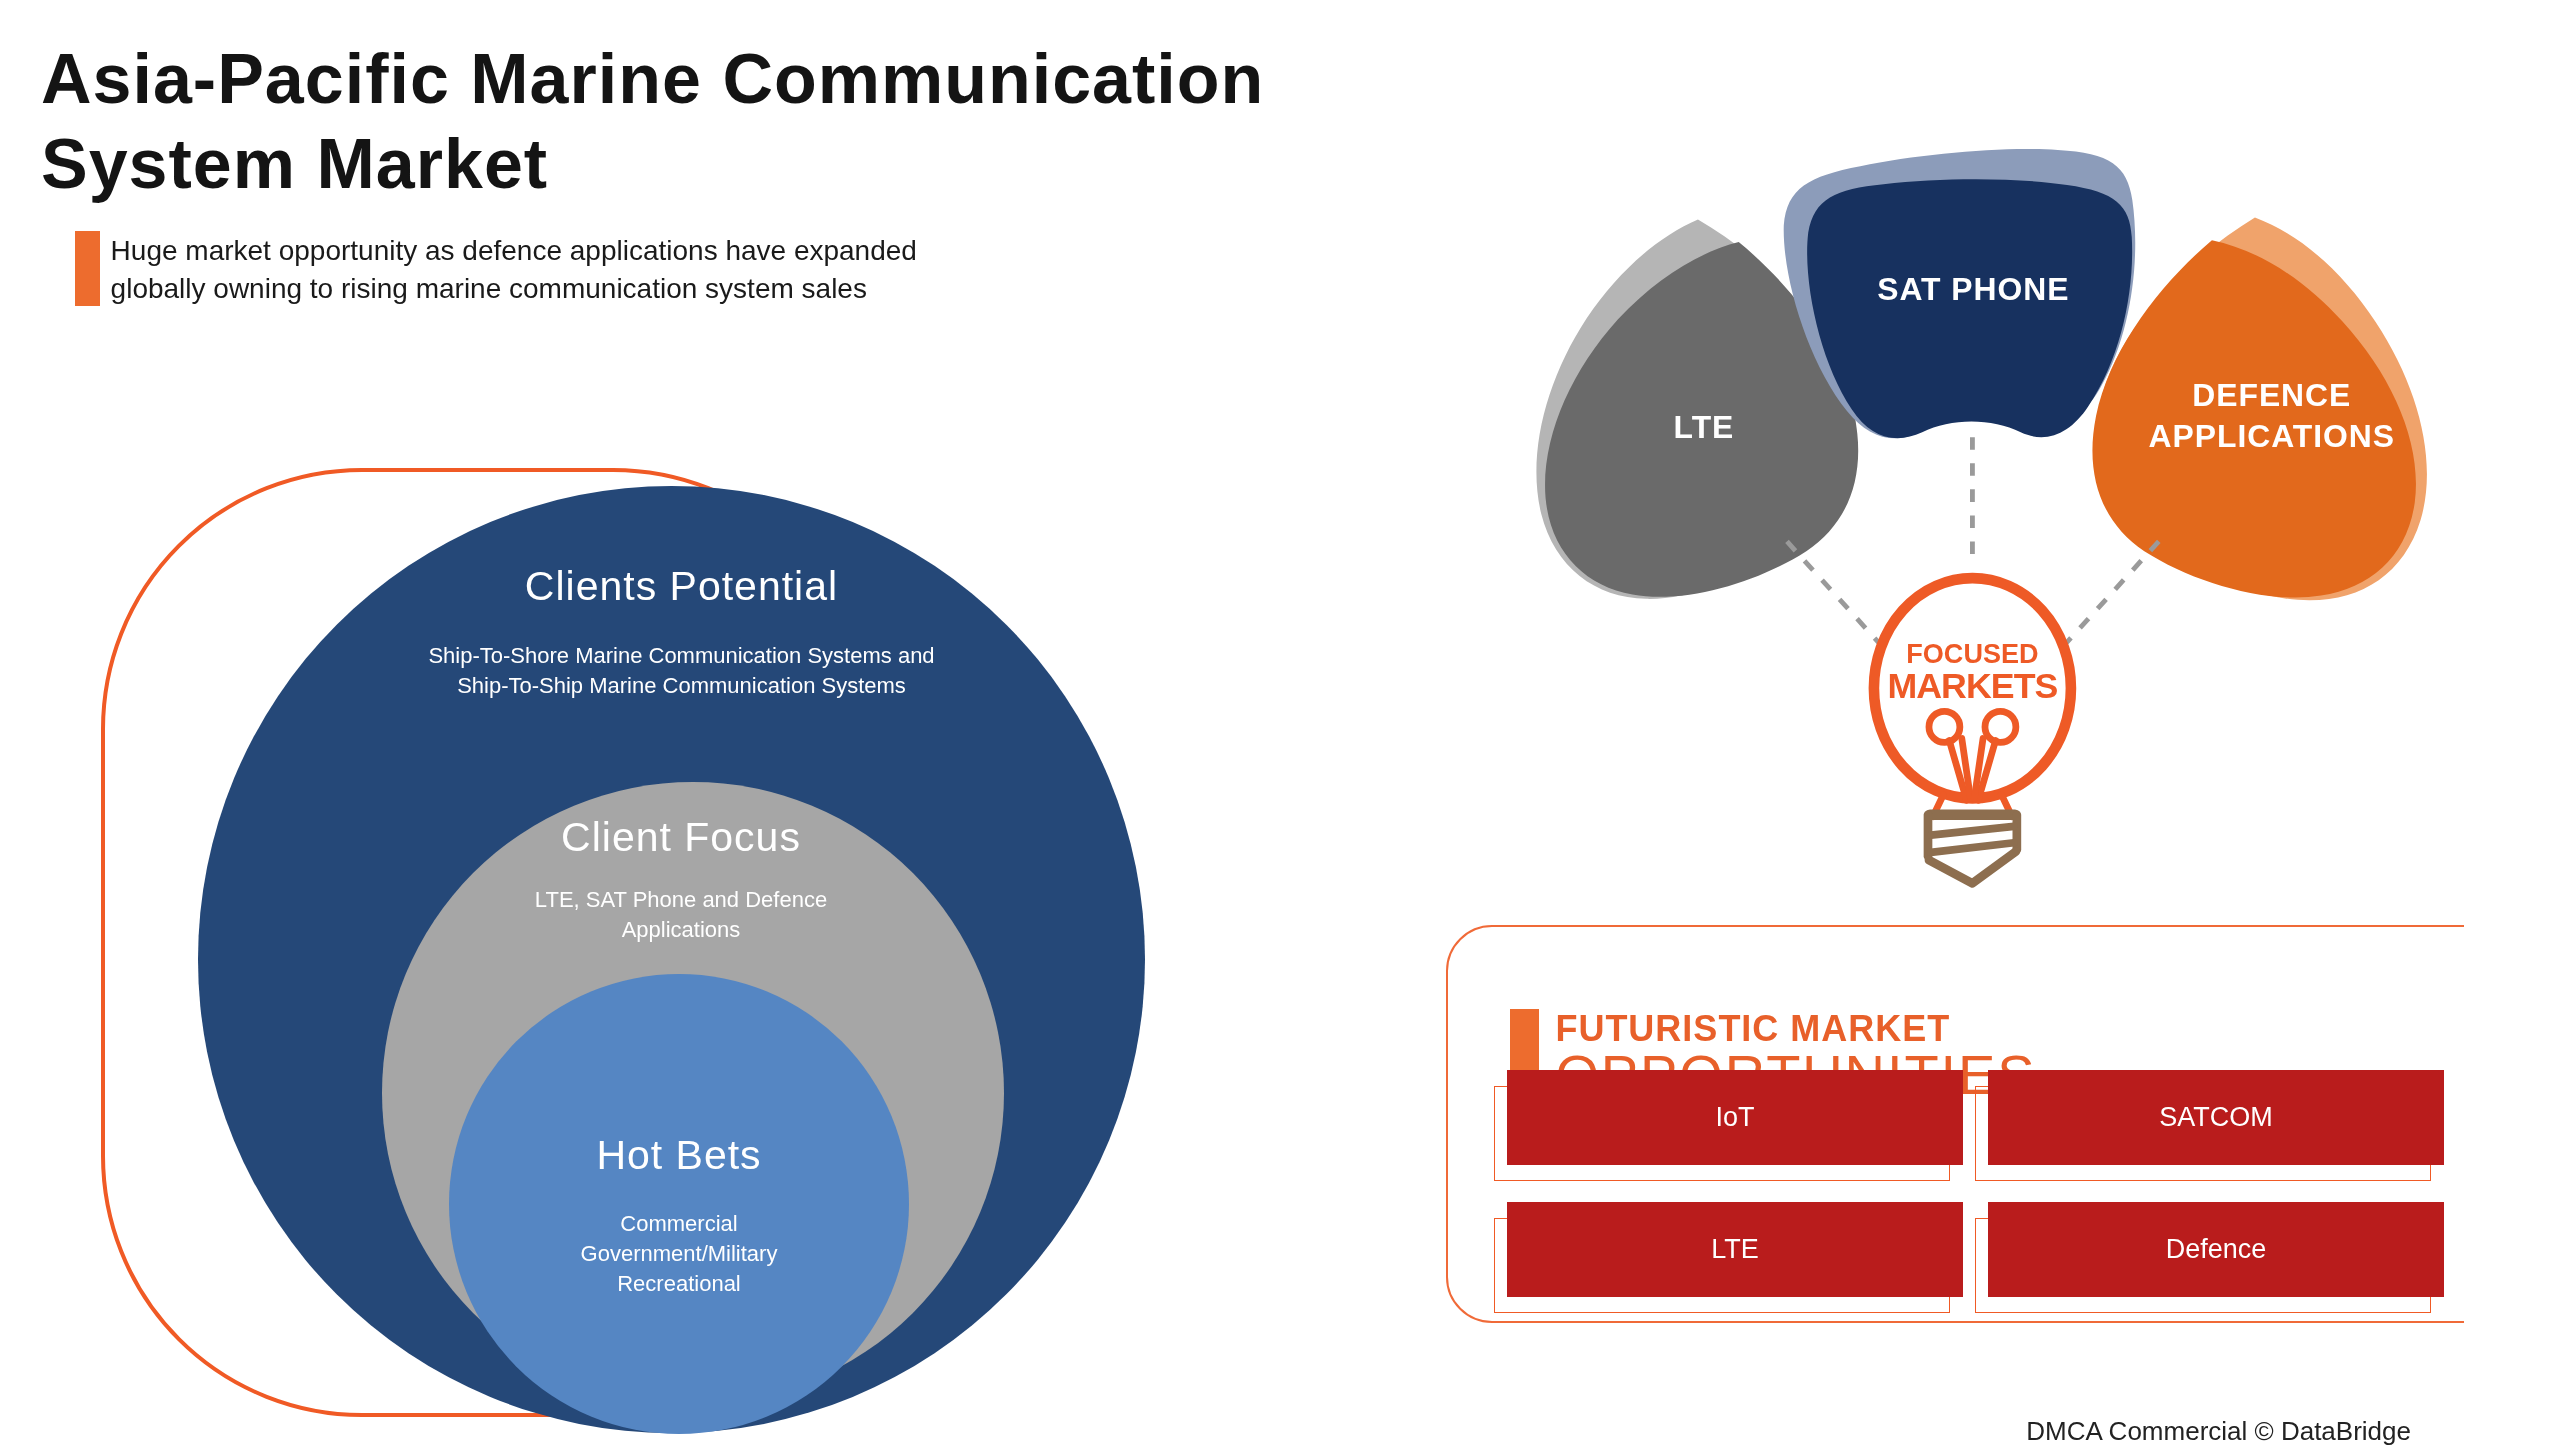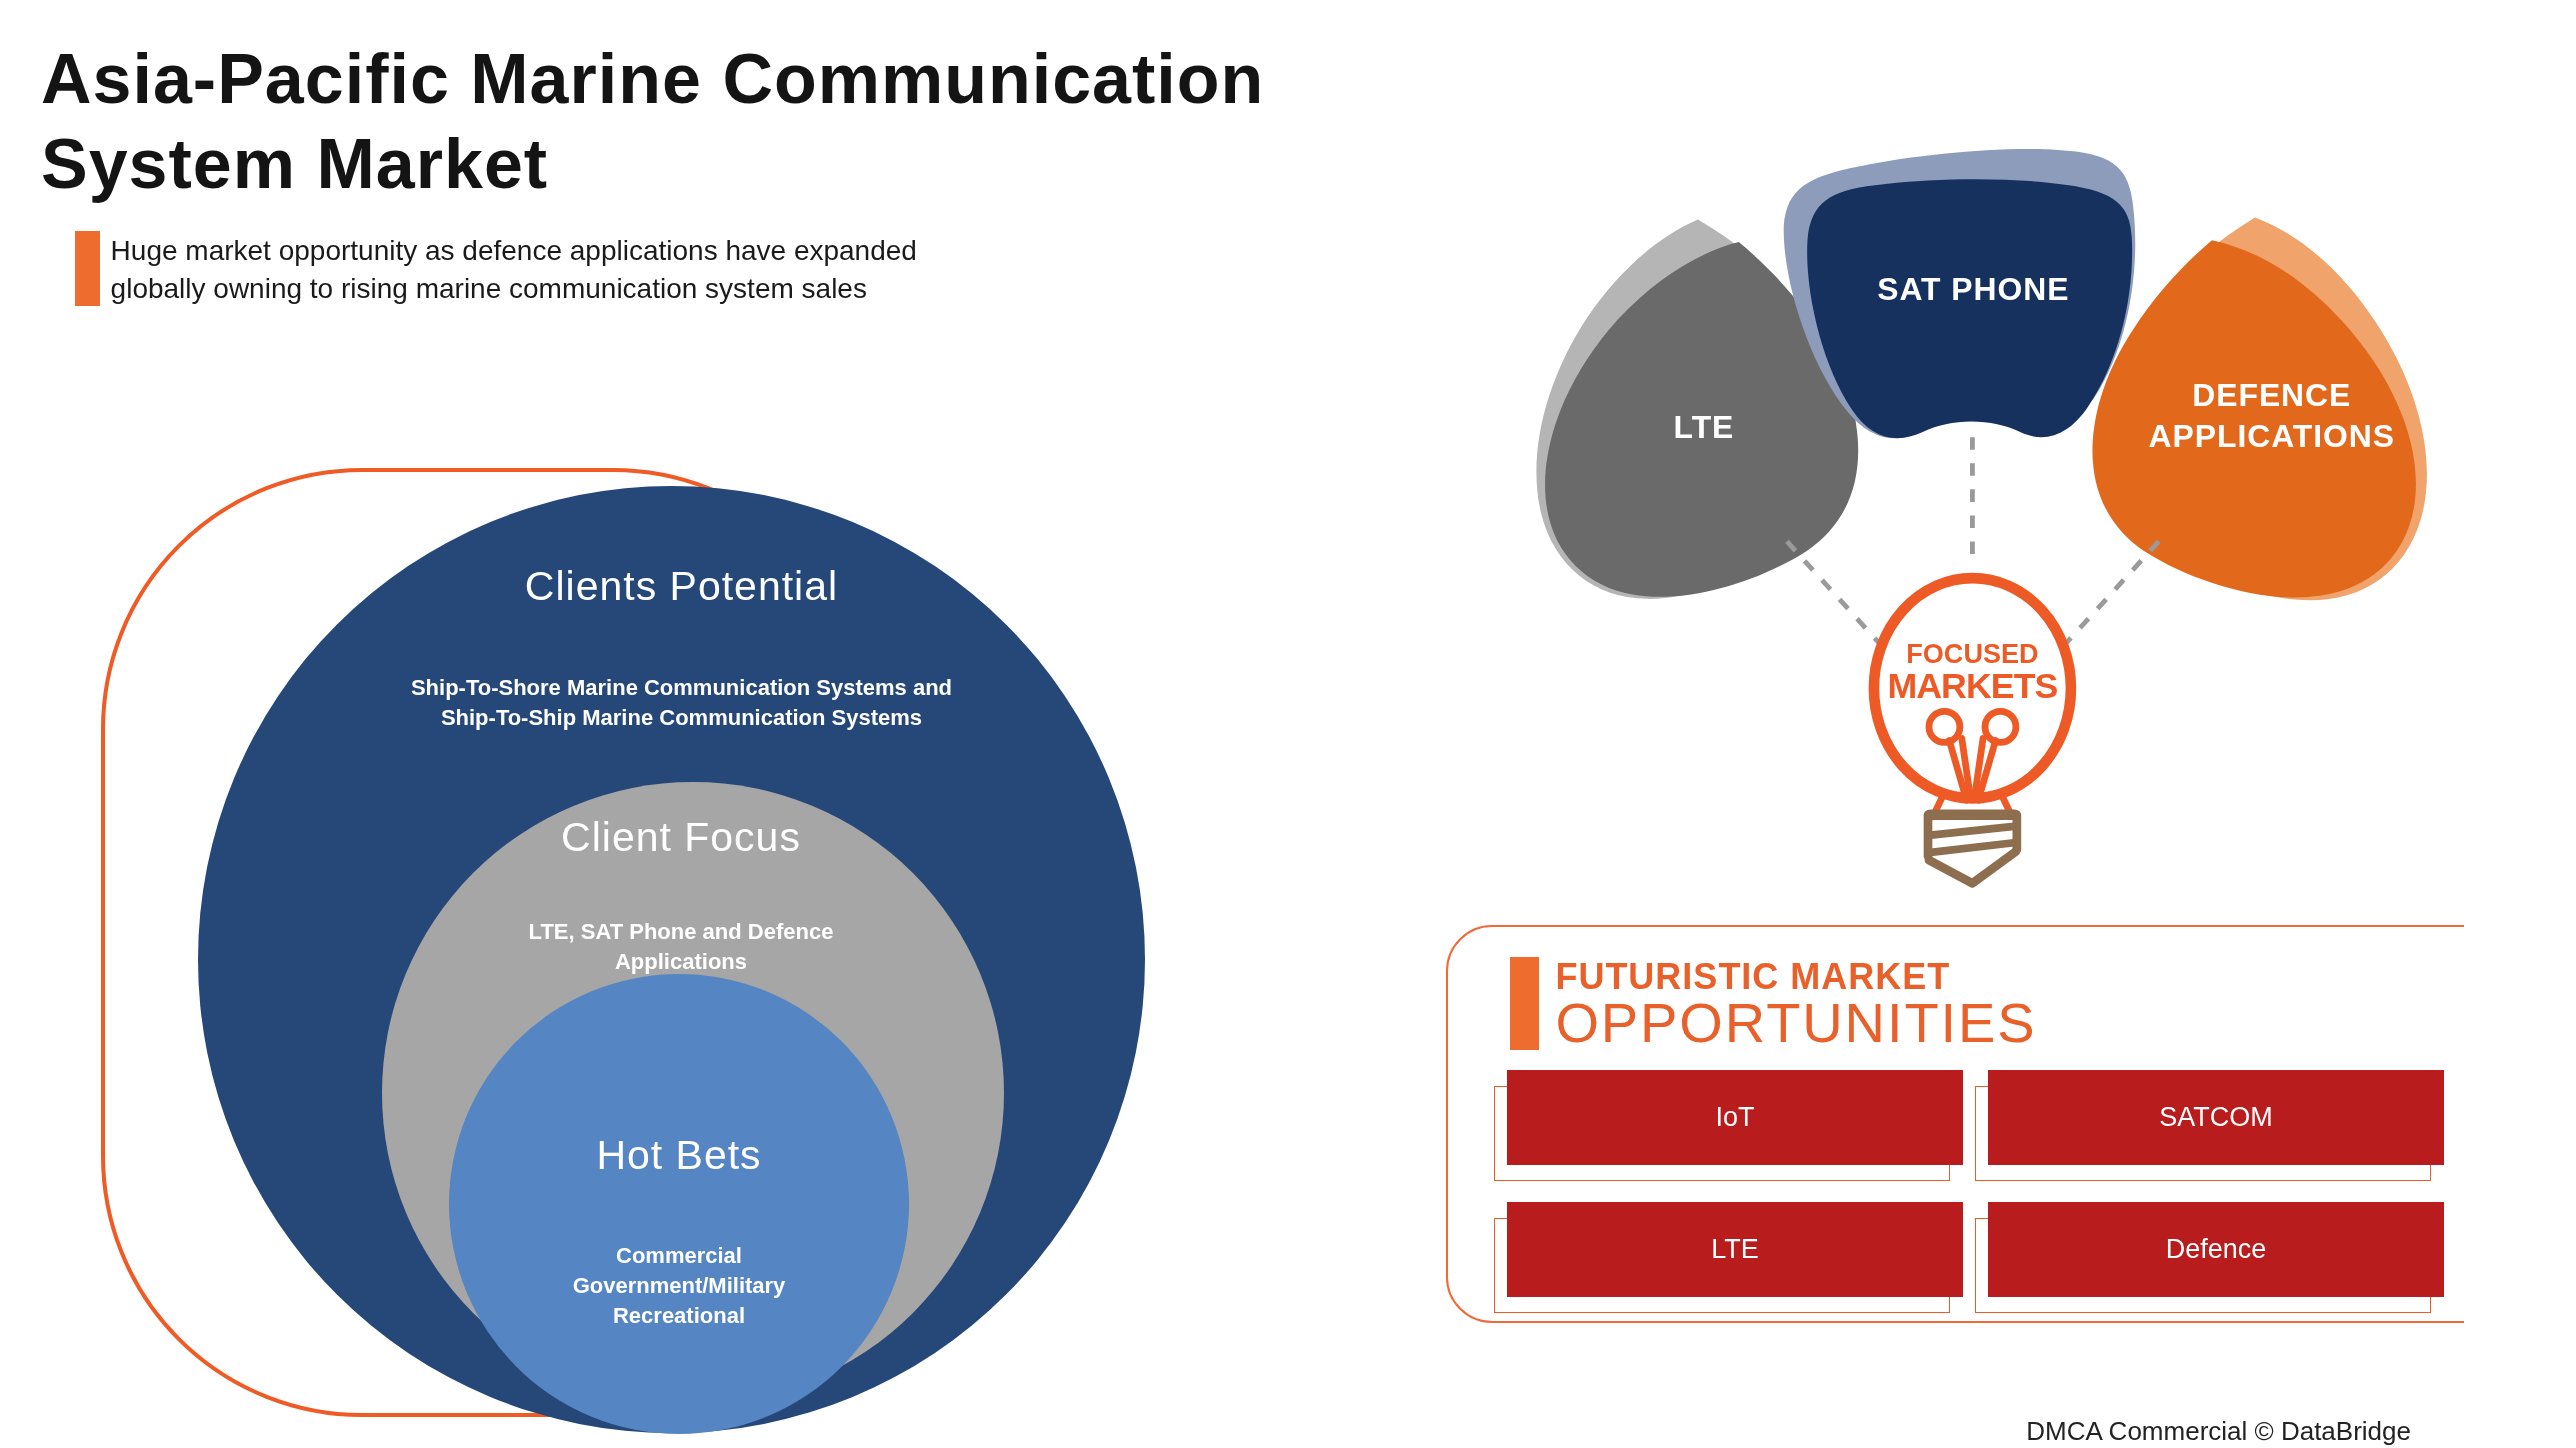--- a/index.html
+++ b/index.html
@@ -18,38 +18,38 @@
 
   
   .orange-outline{left:101px;top:468px;width:773px;height:949px;
     border:4.8px solid #f05a25;border-radius:261px;box-sizing:border-box;z-index:0;}
   .circle{border-radius:50%;z-index:1;}
   .circle-outer{left:198px;top:486px;width:947px;height:947px;background:#254878;}
   .circle-middle{left:382px;top:782px;width:622px;height:622px;background:#a6a6a6;z-index:2;}
   .circle-inner{left:449px;top:974px;width:460px;height:460px;background:#5586c3;z-index:3;}
   .venn-text{z-index:4;color:#ffffff;text-align:center;}
   .venn-title{font-size:41px;font-weight:400;letter-spacing:1px;}
-  .venn-desc{font-size:22px;line-height:30px;font-weight:700;margin-top:32px;}
+  .venn-desc{font-size:22px;line-height:30px;font-weight:400;}
   .vt-outer{left:382px;top:563px;width:599px;}
   .vd-outer{left:382px;top:641px;width:599px;}
   .vt-middle{left:449px;top:814px;width:464px;}
   .vd-middle{left:449px;top:885px;width:464px;}
   .vt-inner{left:486px;top:1132px;width:386px;}
   .vd-inner{left:486px;top:1209px;width:386px;}
 
   
   .cluster-svg{left:1449px;top:97px;z-index:1;}
   .blob-label{fill:#ffffff;font-family:"Liberation Sans",sans-serif;font-weight:700;
               font-size:33px;letter-spacing:1px;}
   .bulb-word{fill:#ee5a26;font-family:"Liberation Sans",sans-serif;font-weight:700;}
 
   
   .opp-box{left:1446px;top:925px;width:1085px;height:398px;box-sizing:border-box;
     border:2.9px solid #f06a38;border-radius:46px;z-index:2;}
-  .opp-header{left:1510px;top:957px;display:flex;z-index:3;}
+  .opp-header{left:1510px;top:1009px;display:flex;z-index:3;}
   .opp-accent-bar{width:29px;height:93px;background:#ed6c2e;margin-right:16.4px;flex:0 0 auto;}
   .opp-title1{font-size:36px;font-weight:700;letter-spacing:1px;color:#e8602a;line-height:39px;}
   .opp-title2{font-size:56px;font-weight:400;letter-spacing:1.9px;color:#e8602a;line-height:54px;}
   .opp-item{z-index:3;width:456px;height:95px;}
   .opp-item .ghost{position:absolute;left:-13.5px;top:15.5px;width:100%;height:100%;
     border:1.9px solid #f05a25;box-sizing:border-box;}
   .opp-item .plate{position:absolute;left:0;top:0;width:100%;height:100%;background:#b91c1c;
     display:flex;align-items:center;justify-content:center;color:#ffffff;font-size:27px;}
   .opp-r1c1{left:1507px;top:1070px;}
   .opp-r1c2{left:1988px;top:1070px;}

